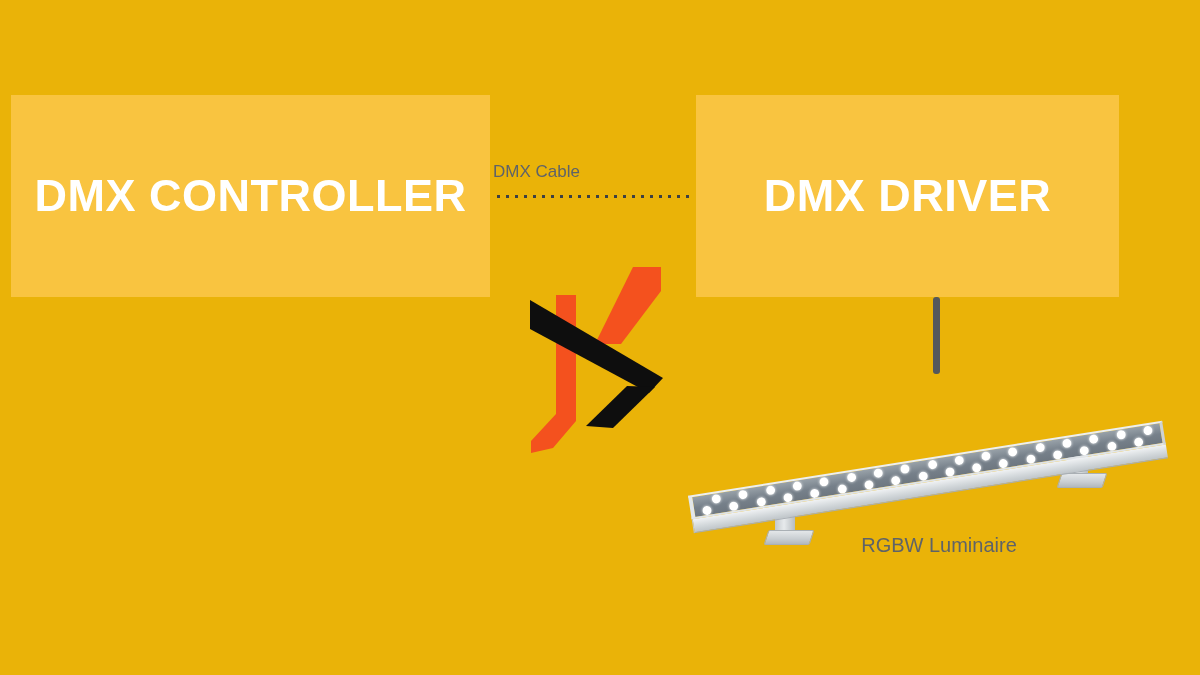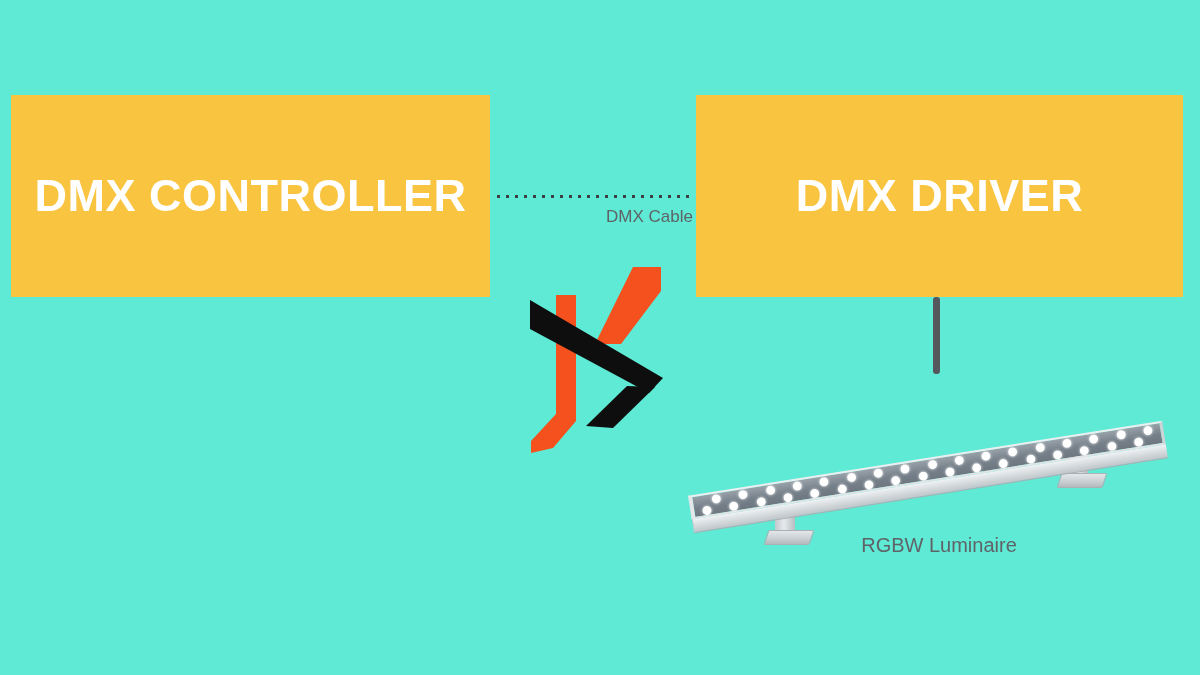--- a/index.html
+++ b/index.html
@@ -1,32 +1,32 @@
 <!DOCTYPE html>
 <html><head>
 <meta charset="utf-8">
 <style>
   html,body{margin:0;padding:0;background:#fff;}
   .stage{
-    position:relative;width:1200px;height:675px;background:#5eead4;
+    position:relative;width:1200px;height:675px;background:#eab308;
     overflow:hidden;font-family:"Liberation Sans",sans-serif;
   }
   
   .ybox{
     position:absolute;background:#F9C440;display:flex;align-items:center;justify-content:center;
   }
   .ybox-label{
     color:#FFFFFF;font-weight:700;font-size:45px;letter-spacing:0.5px;white-space:nowrap;
   }
   .box-controller{left:11px;top:95px;width:479px;height:202px;}
-  .box-driver{left:696px;top:95px;width:487px;height:202px;}
+  .box-driver{left:696px;top:95px;width:423px;height:202px;}
   
   .cable-label{
-    position:absolute;left:493px;top:162px;width:200px;text-align:right;
-    color:#5F6368;font-size:17px;margin-top:45px;
+    position:absolute;left:493px;top:162px;width:200px;text-align:left;
+    color:#5F6368;font-size:17px;
   }
   .dotted-line{
     position:absolute;left:494px;top:194px;width:200px;height:5px;
     background-image:radial-gradient(circle, #3C4043 0 1.7px, transparent 1.8px);
     background-size:9px 5px;background-repeat:repeat-x;background-position:0 50%;
   }
   
   .connector{
     position:absolute;left:933px;top:297px;width:7px;height:77px;
     background:#54585C;border-radius:3px;

